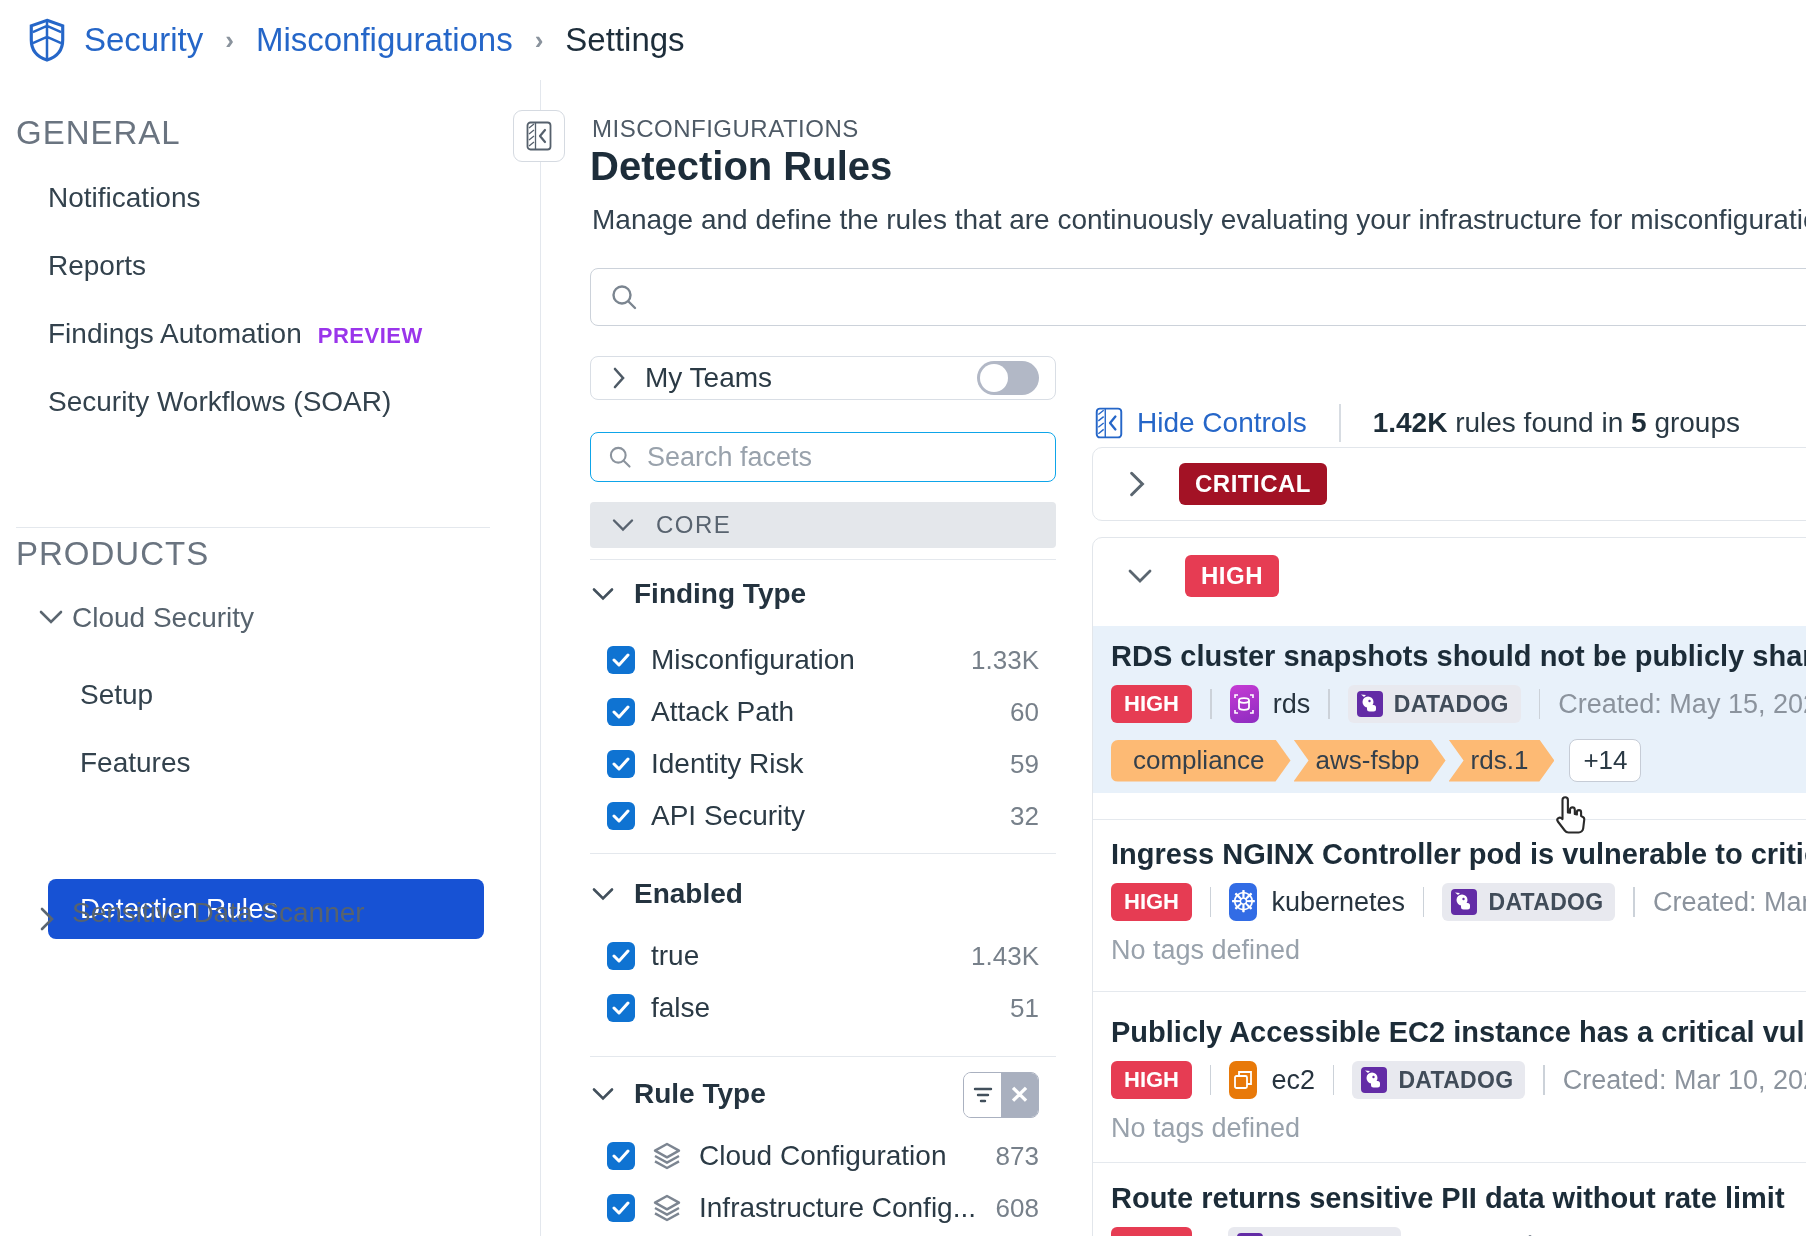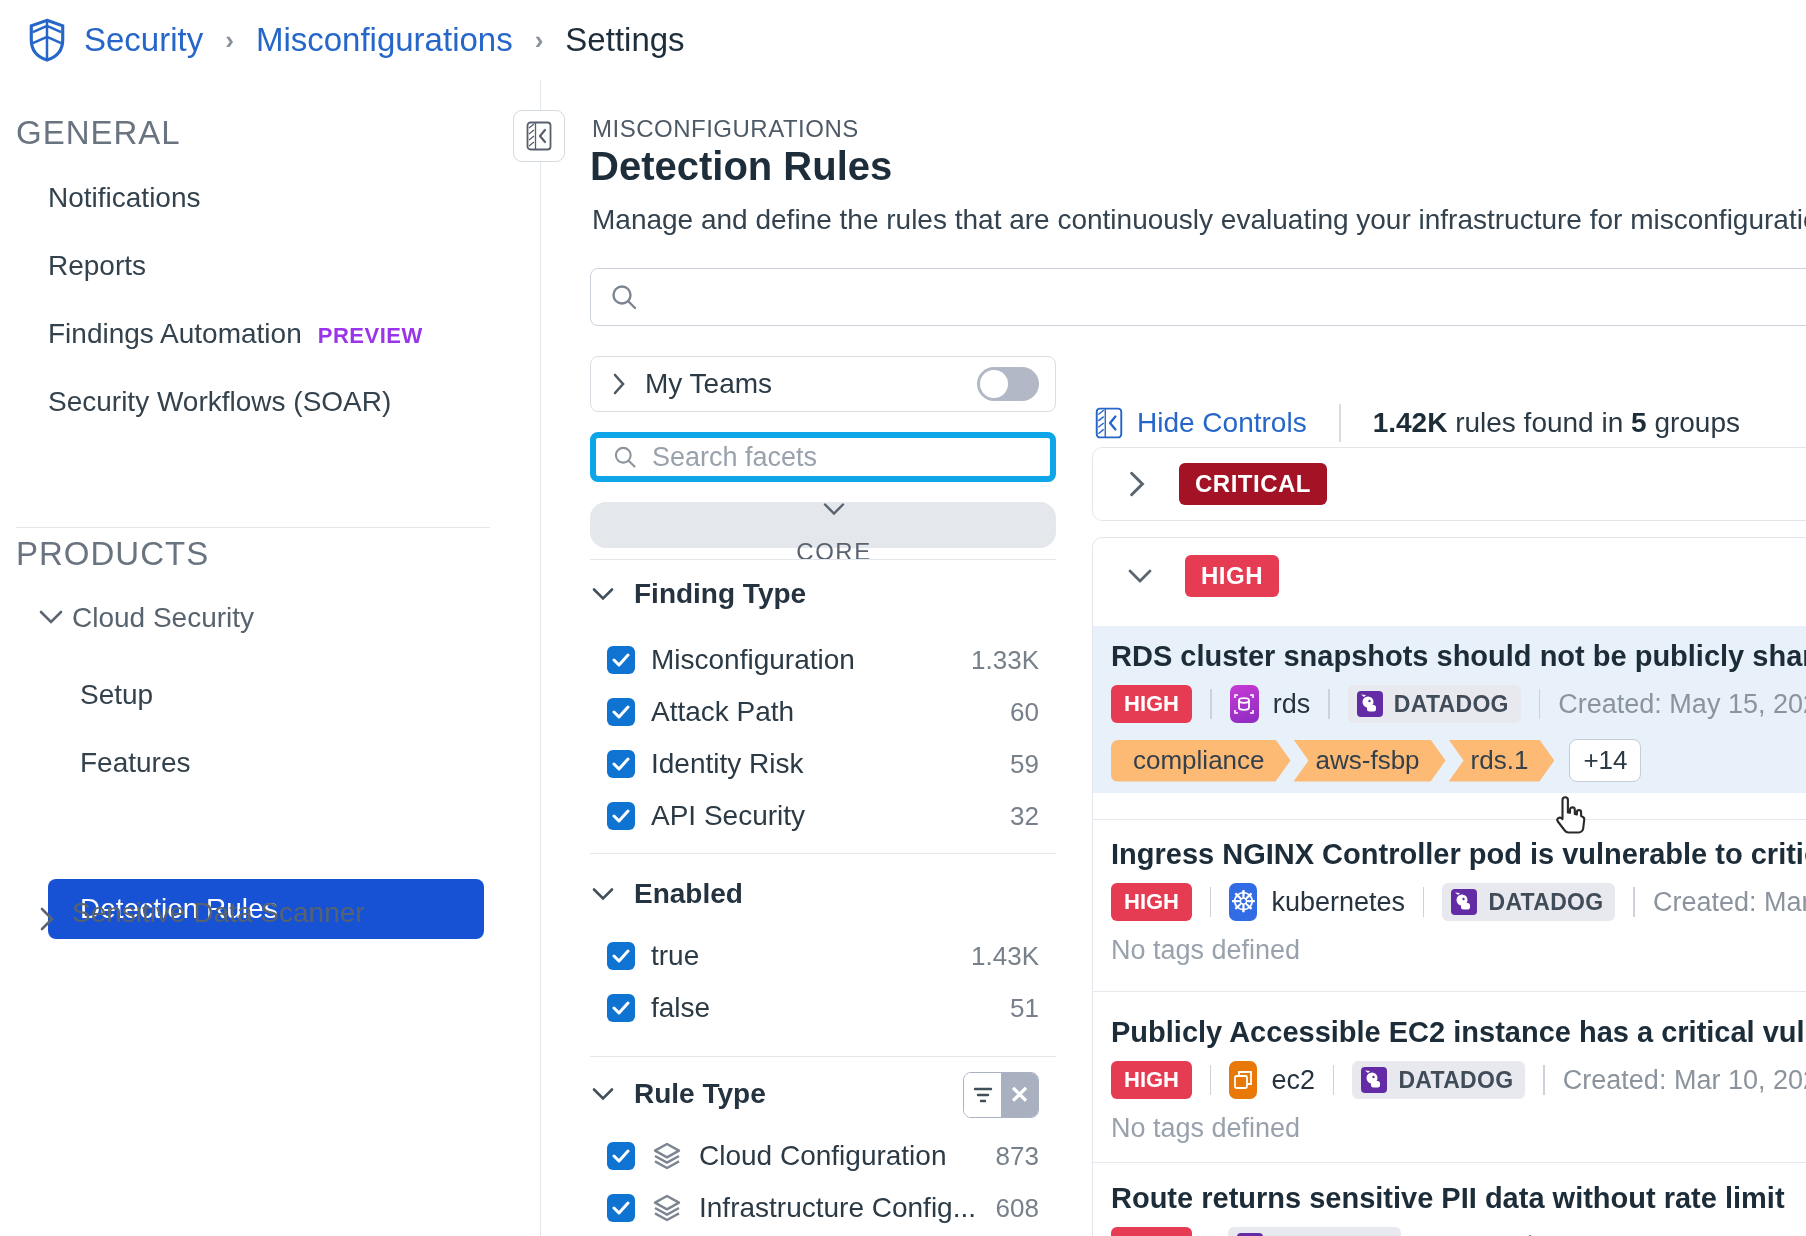--- a/index.html
+++ b/index.html
@@ -45,32 +45,32 @@
   
   .searchbar { position:absolute; left:590px; top:268px; width:1240px; height:58px;
                border:1px solid #ccd2da; border-radius:8px; display:flex; align-items:center;
                padding-left:18px; gap:18px; background:#fff; }
   .query-pill { background:#ebedf0; border-radius:6px; padding:7px 16px;
                 font-family:"DejaVu Sans Mono", monospace; font-size:26px; color:#21323e;
                 white-space:nowrap; }
 
   
   .facet-col { position:absolute; left:590px; top:356px; width:466px; }
-  .myteams { position:absolute; left:0; top:0; width:466px; height:56px;
+  .myteams { position:absolute; left:0; top:0; width:466px; height:44px;
              border:1px solid #d9dee5; border-radius:8px; display:flex; align-items:center;
              padding:0 16px 0 20px; gap:18px; cursor:pointer; }
   .myteams-label { font-size:28px; color:#2b3a45; flex:1; }
   .toggle { width:62px; height:34px; border-radius:17px; background:#b2b8c6; position:relative; cursor:pointer; }
   .toggle .knob { position:absolute; left:3px; top:3px; width:28px; height:28px; border-radius:50%; background:#fff; }
   .facet-search { position:absolute; left:0; top:76px; width:466px; height:50px;
-                  border:6px solid #0ea5e9; border-radius:8px; display:flex; align-items:center;
+                  border:1px solid #0ea5e9; border-radius:8px; display:flex; align-items:center;
                   padding-left:16px; gap:14px; }
   .facet-search .ph { font-size:27px; color:#99a2ac; }
   .core-bar { position:absolute; left:0; top:146px; width:466px; height:46px; background:#e4e7eb;
-              border-radius:16px; display:flex; align-items:center; padding-left:22px; gap:22px; cursor:pointer;flex-direction:column; }
+              border-radius:4px; display:flex; align-items:center; padding-left:22px; gap:22px; cursor:pointer; }
   .core-label { font-size:24px; color:#58636f; letter-spacing:1.5px; font-weight:500; }
   .facet-divider { position:absolute; left:0; width:466px; height:1px; background:#e4e8ed; }
   .facet-header { position:absolute; left:2px; display:flex; align-items:center; gap:20px; cursor:pointer; }
   .facet-header .t { font-size:28px; font-weight:700; color:#24333f; }
   .facet-row { position:absolute; left:17px; width:432px; height:44px; display:flex; align-items:center; gap:16px; cursor:pointer; }
   .checkbox { width:28px; height:28px; background:#0f73d2; border-radius:6px; flex:0 0 auto;
               display:flex; align-items:center; justify-content:center; cursor:pointer; }
   .facet-row .lbl { font-size:28px; color:#2b3a45; flex:1; white-space:nowrap; overflow:hidden; }
   .facet-row .cnt { font-size:26px; color:#77808a; }
   .seg-filter { position:absolute; left:373px; top:-8px; width:76px; height:46px; display:flex;

